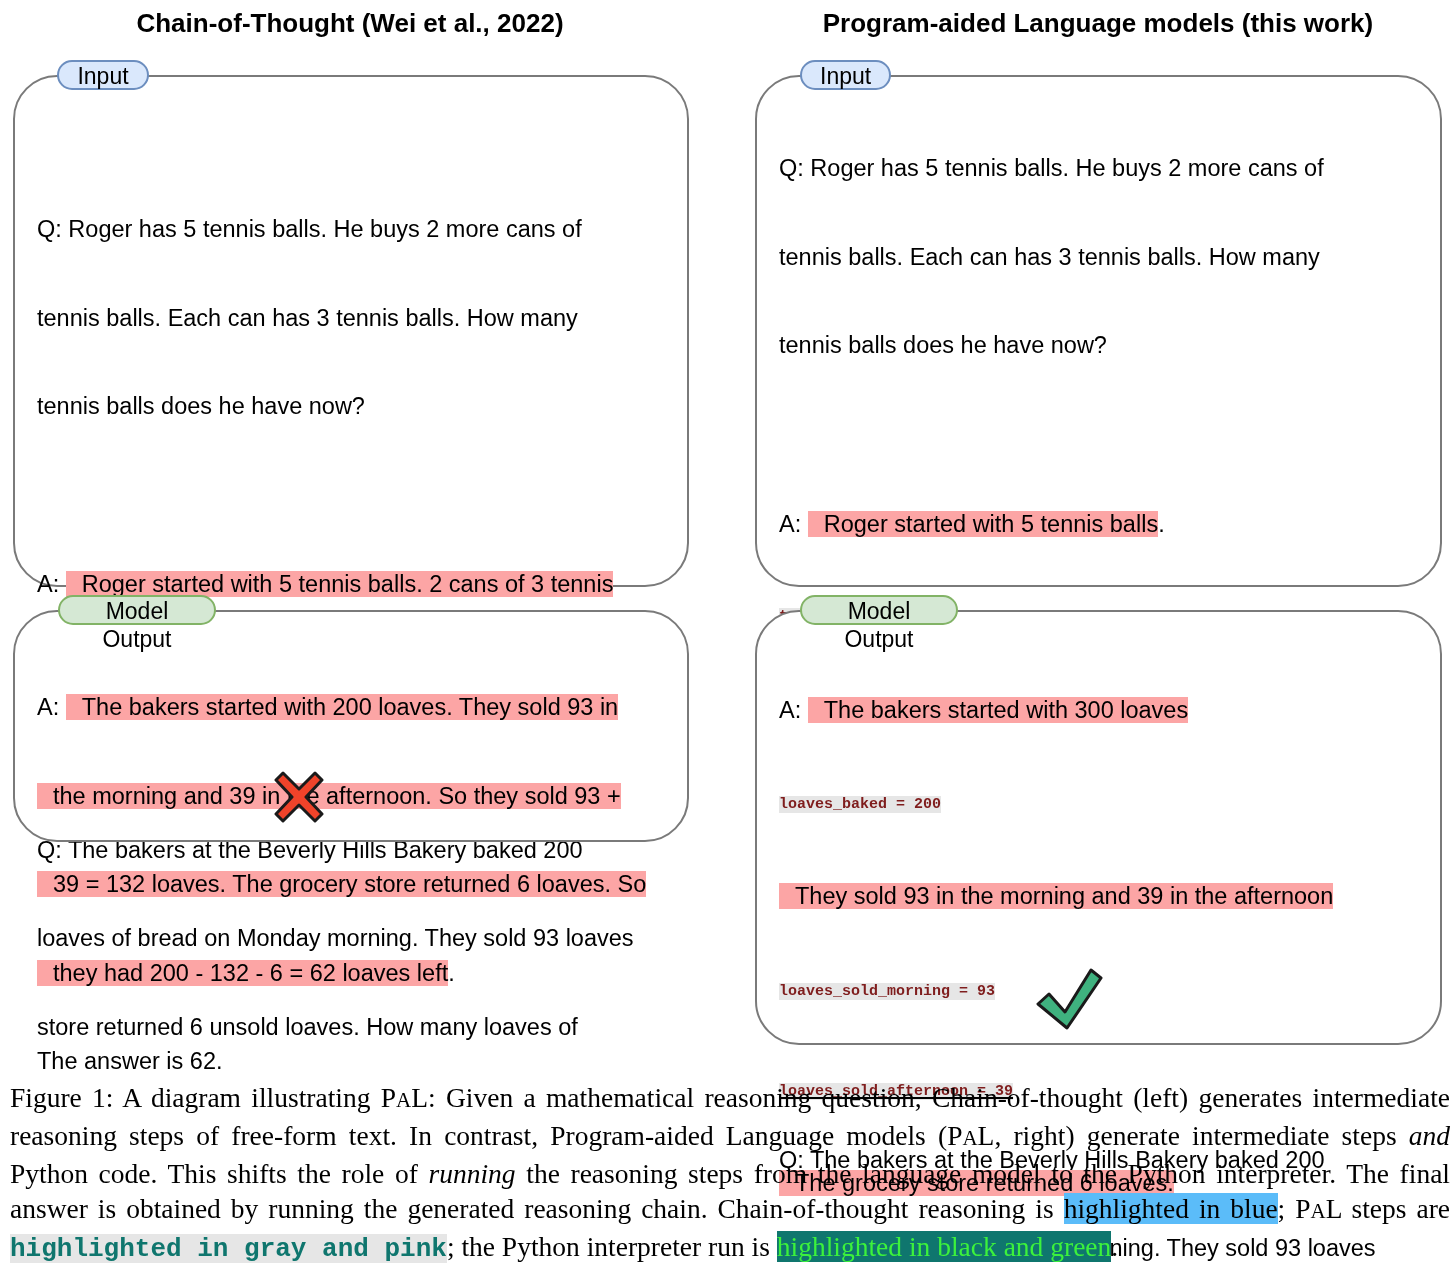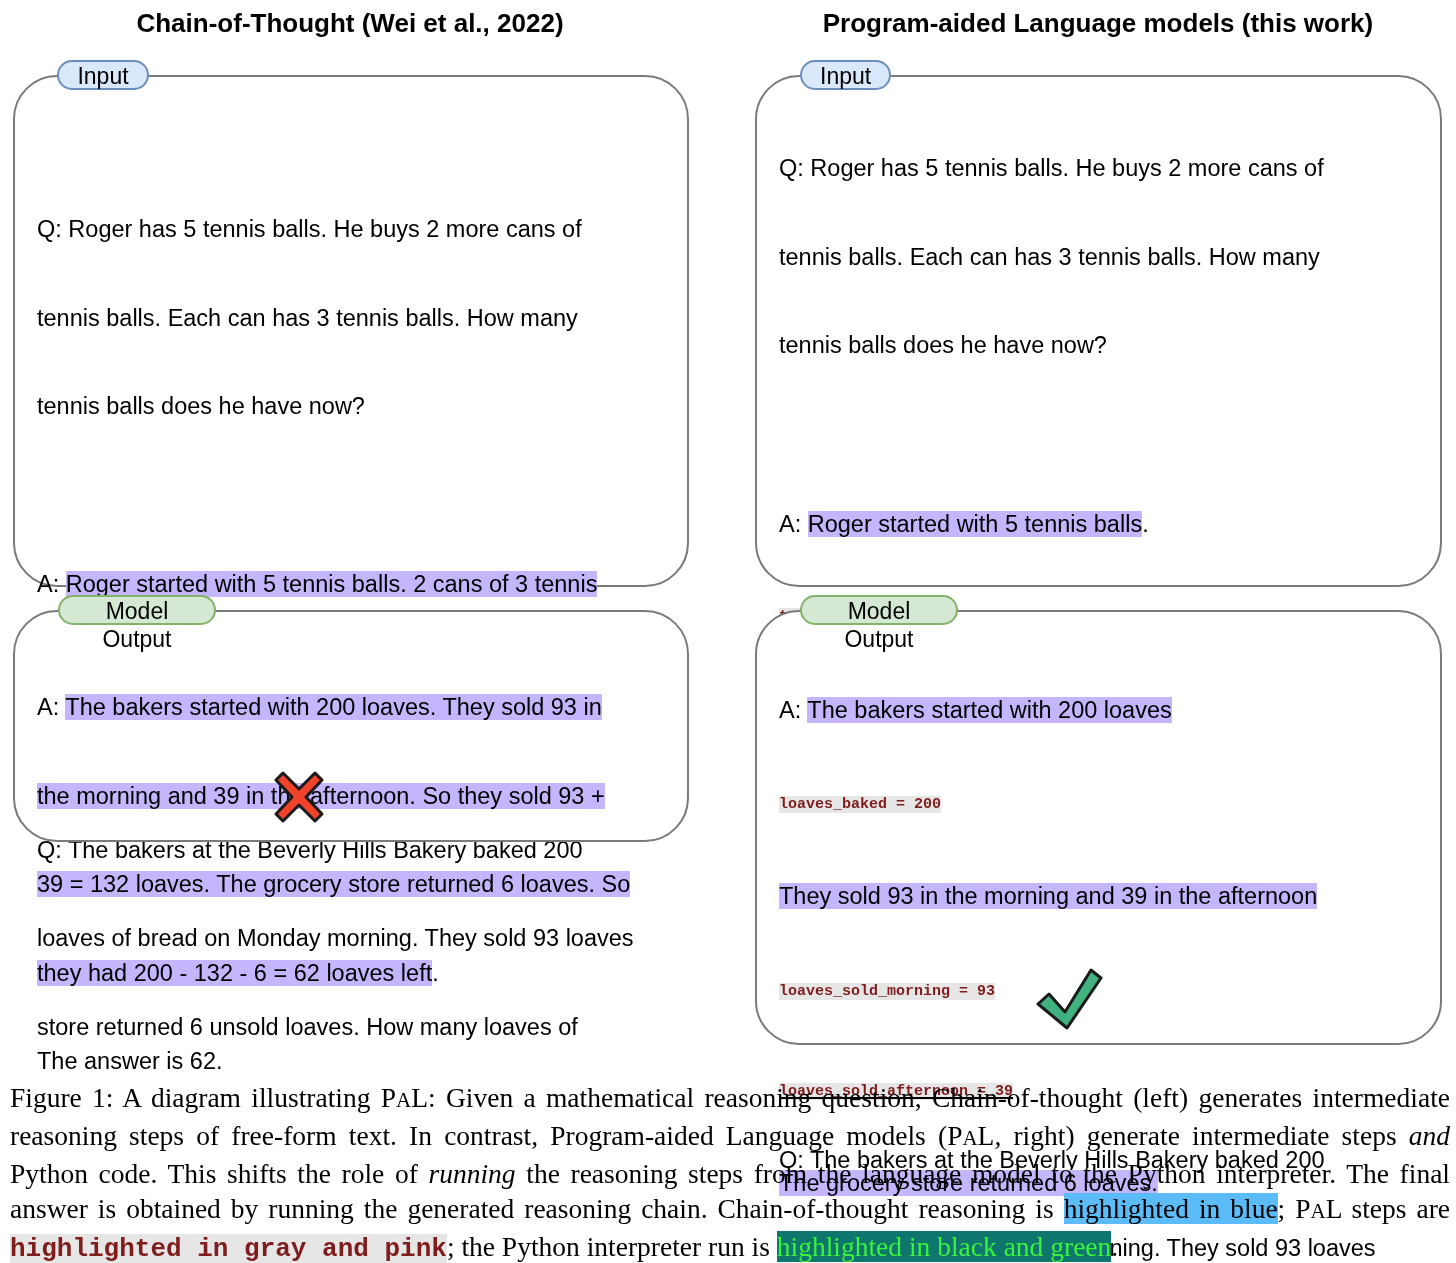--- a/index.html
+++ b/index.html
@@ -23,34 +23,34 @@
   }
   .tag.input  { background: #dae8fc; border: 2px solid #6c8ebf; }
   .tag.output { background: #d5e8d4; border: 2px solid #82b366; }
 
   .txt {
     position: absolute;
     font-family: "Liberation Sans", sans-serif; font-size: 23.5px; line-height: 29.5px;
     white-space: pre-wrap;
   }
   .line { display: block; white-space: pre; }
-  .hl-blue { background: #c4b5fd; }
+  .hl-blue { background: #fca5a5; padding-left: 16px; }
   .code {
     font-family: "Liberation Mono", monospace; font-weight: bold; font-size: 15px;
     color: #7f1d1d; background: #e6e6e6; white-space: pre;
   }
 
   .caption {
     position: absolute; left: 10px; top: 1080px; width: 1440px;
     font-family: "Liberation Serif", serif; font-size: 27.5px; line-height: 35px;
     text-align: justify;
   }
   .caption .sc { font-size: 21px; }
   .caption .cap-code {
-    font-family: "Liberation Mono", monospace; font-weight: bold; color: #7f1d1d;
+    font-family: "Liberation Mono", monospace; font-weight: bold; color: #0f766e;
     background: #e6e6e6; font-size: 26px;
   }
   .caption .cap-blue { background: #5bbcf9; }
   .caption .cap-term { background: #0f766e; color: #3cf23c; }
 </style>
 </head>
 <body>
 
 <div class="col-title" style="left:0; width:700px;">Chain-of-Thought (Wei et al., 2022)</div>
 <div class="col-title" style="left:748px; width:700px;">Program-aided Language models (this work)</div>
@@ -100,21 +100,21 @@
   <span class="line">Q: The bakers at the Beverly Hills Bakery baked 200</span>
   <span class="line">loaves of bread on Monday morning. They sold 93 loaves</span>
   
   
   
 </div>
 
 <div class="panel" style="left:755px; top:610px; width:687px; height:435px;"></div>
 <div class="tag output" style="left:800px; top:595px; width:158px;">Model Output</div>
 <div class="txt" style="left:779px; top:634px; line-height:30.3px;">
-  <span class="line"><span>A: </span><span class="hl-blue">The bakers started with 200 loaves</span></span>
+  <span class="line"><span>A: </span><span class="hl-blue">The bakers started with 300 loaves</span></span>
   <span class="line"><span class="code">loaves_baked = 200</span></span>
   <span class="line"><span class="hl-blue">They sold 93 in the morning and 39 in the afternoon</span></span>
   <span class="line"><span class="code">loaves_sold_morning = 93</span></span>
   <span class="line" style="margin-top:4px;text-decoration:underline;"><span class="code">loaves_sold_afternoon = 39</span></span>
   <span class="line"><span class="hl-blue">The grocery store returned 6 loaves.</span></span>
   <span class="line"><span class="code">loaves_returned = 6</span></span>
   
   
   
   

